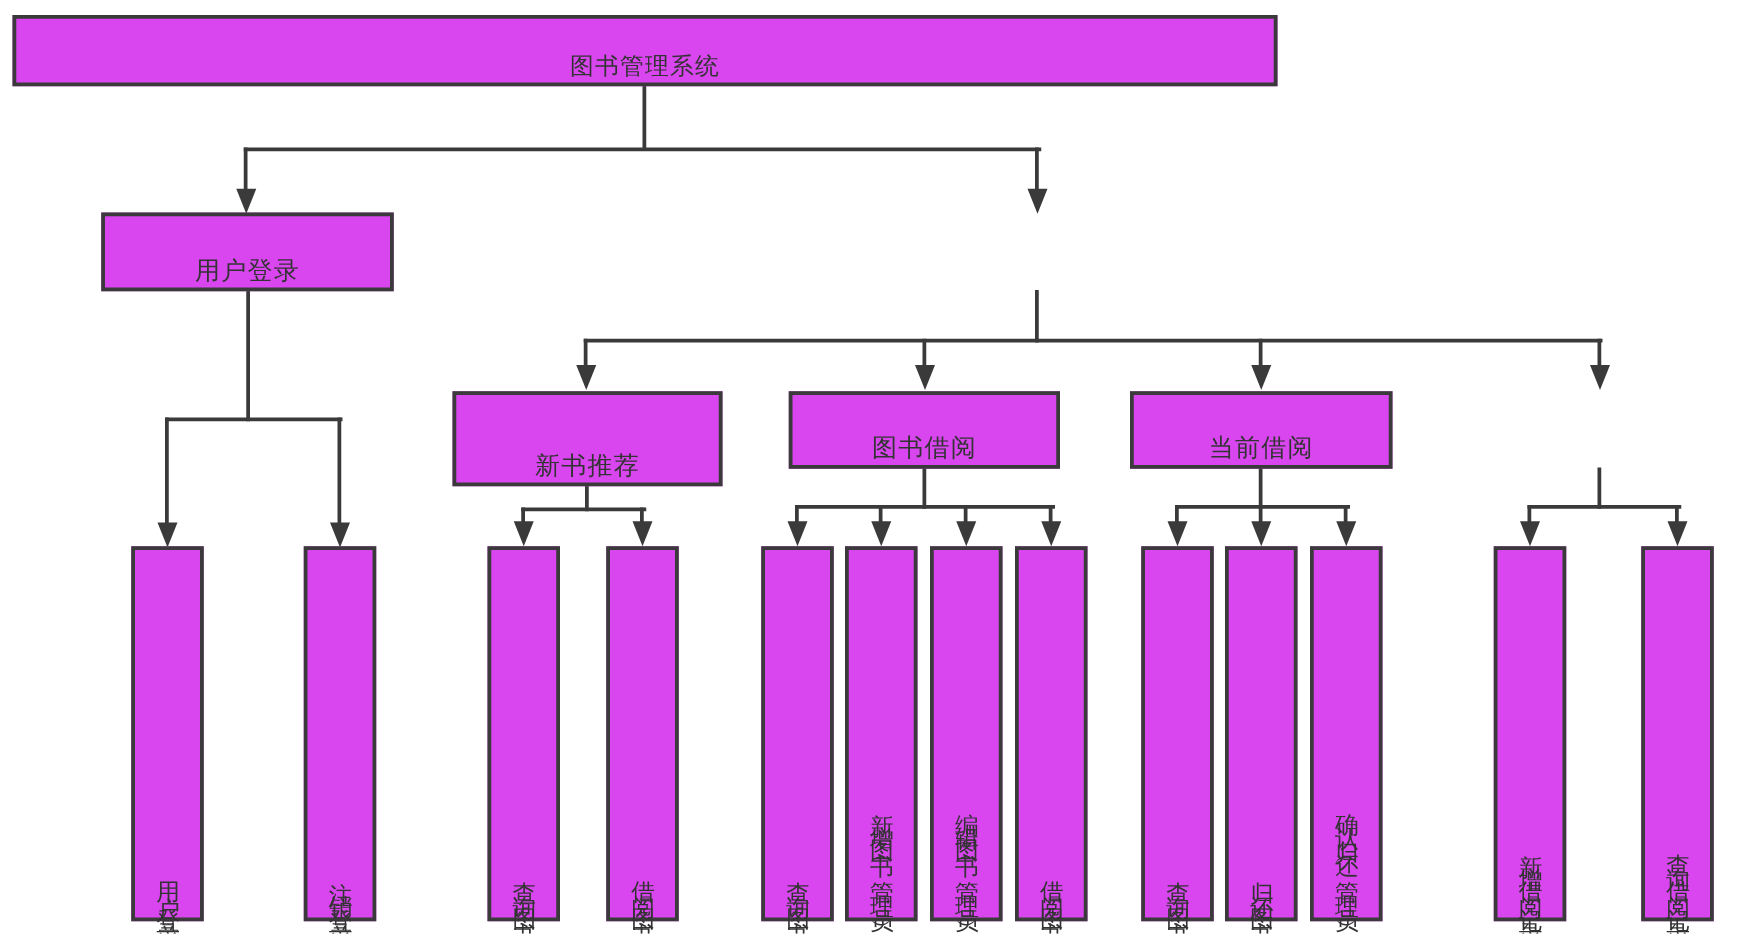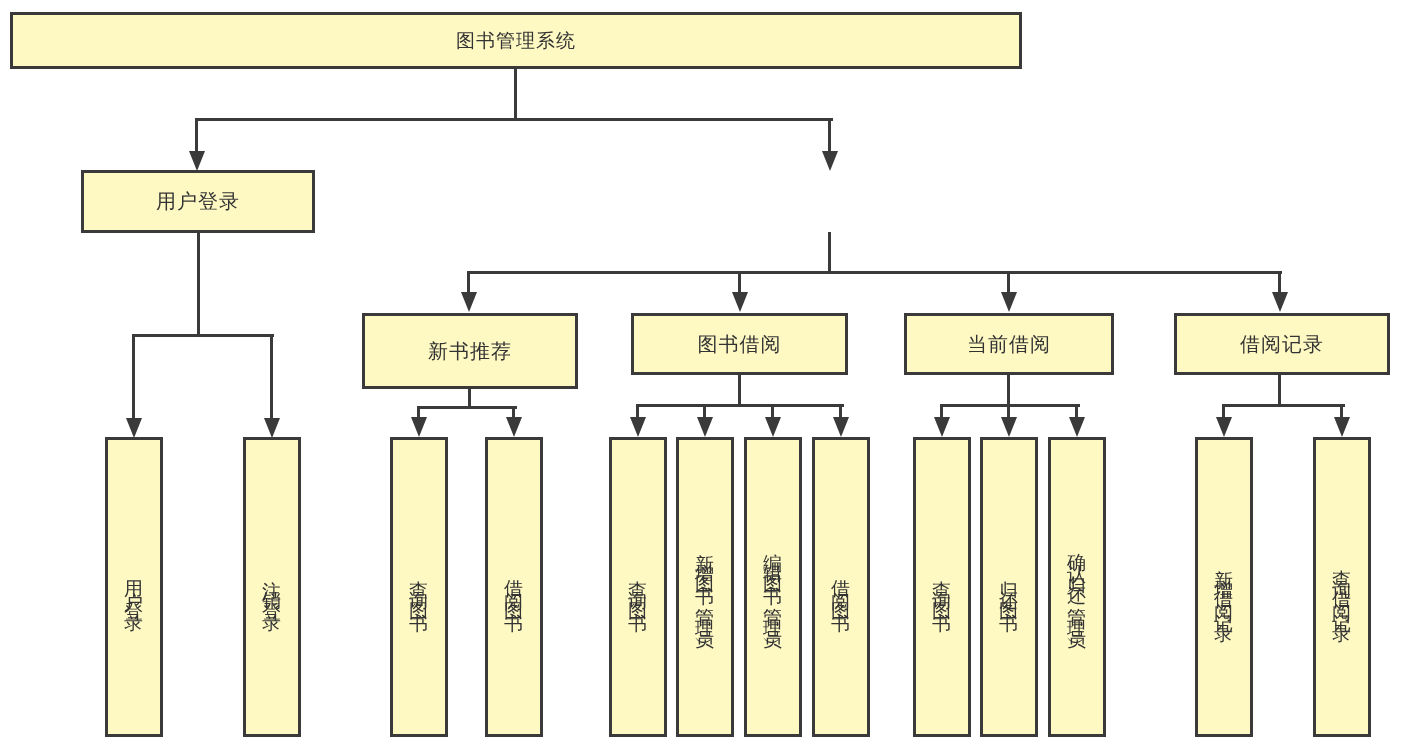--- a/index.html
+++ b/index.html
@@ -1,22 +1,22 @@
 <!DOCTYPE html>
 <html><head>
 <meta charset="utf-8">
 <style>
   html,body{margin:0;padding:0;background:#ffffff;}
   .canvas{
     position:relative;width:1405px;height:747px;background:#ffffff;overflow:hidden;
     font-family:"Liberation Sans","DejaVu Sans",sans-serif;color:#333333;
   }
   .box{
-    position:absolute;box-sizing:border-box;background:#fef9c3;
-    border:3px solid #3a3a3a;display:flex;align-items:center;justify-content:center;
+    position:absolute;box-sizing:border-box;background:#d946ef;
+    border:3px solid #3a3a3a;display:flex;align-items:flex-end;justify-content:center;
     z-index:2;
   }
   .box .lbl{font-size:20px;color:#333333;letter-spacing:1px;white-space:nowrap;}
   .root .lbl{font-size:19px;}
   .leaf{width:58px;top:437px;height:300px;border-width:3px;}
   .leaf .lbl{
     writing-mode:vertical-rl;text-orientation:mixed;
     font-size:19px;letter-spacing:11px;line-height:1;white-space:normal;
   }
   .ln{position:absolute;background:#3a3a3a;z-index:1;}
@@ -69,23 +69,20 @@
   <i class="arrow" style="left:1272px;top:292px"></i>
 
   <div class="box" style="left:362px;top:313px;width:216px;height:76px">
     <span class="lbl">新书推荐</span>
   </div>
   <div class="box" style="left:904px;top:313px;width:210px;height:62px">
     <span class="lbl">当前借阅</span>
   </div>
   <div class="box" style="left:631px;top:313px;width:217px;height:62px">
     <span class="lbl">图书借阅</span>
-  </div>
-  <div class="box" style="left:1174px;top:313px;width:216px;height:62px">
-    <span class="lbl">借阅记录</span>
   </div>
 
   <i class="ln" style="left:468px;top:374px;width:3px;height:35px"></i>
   <i class="ln" style="left:417px;top:406px;width:100px;height:3px"></i>
   <i class="ln" style="left:417px;top:406px;width:3px;height:14px"></i>
   <i class="arrow" style="left:411px;top:417px"></i>
   <i class="ln" style="left:512px;top:406px;width:3px;height:14px"></i>
   <i class="arrow" style="left:506px;top:417px"></i>
 
   <i class="ln" style="left:738px;top:374px;width:3px;height:33px"></i>

